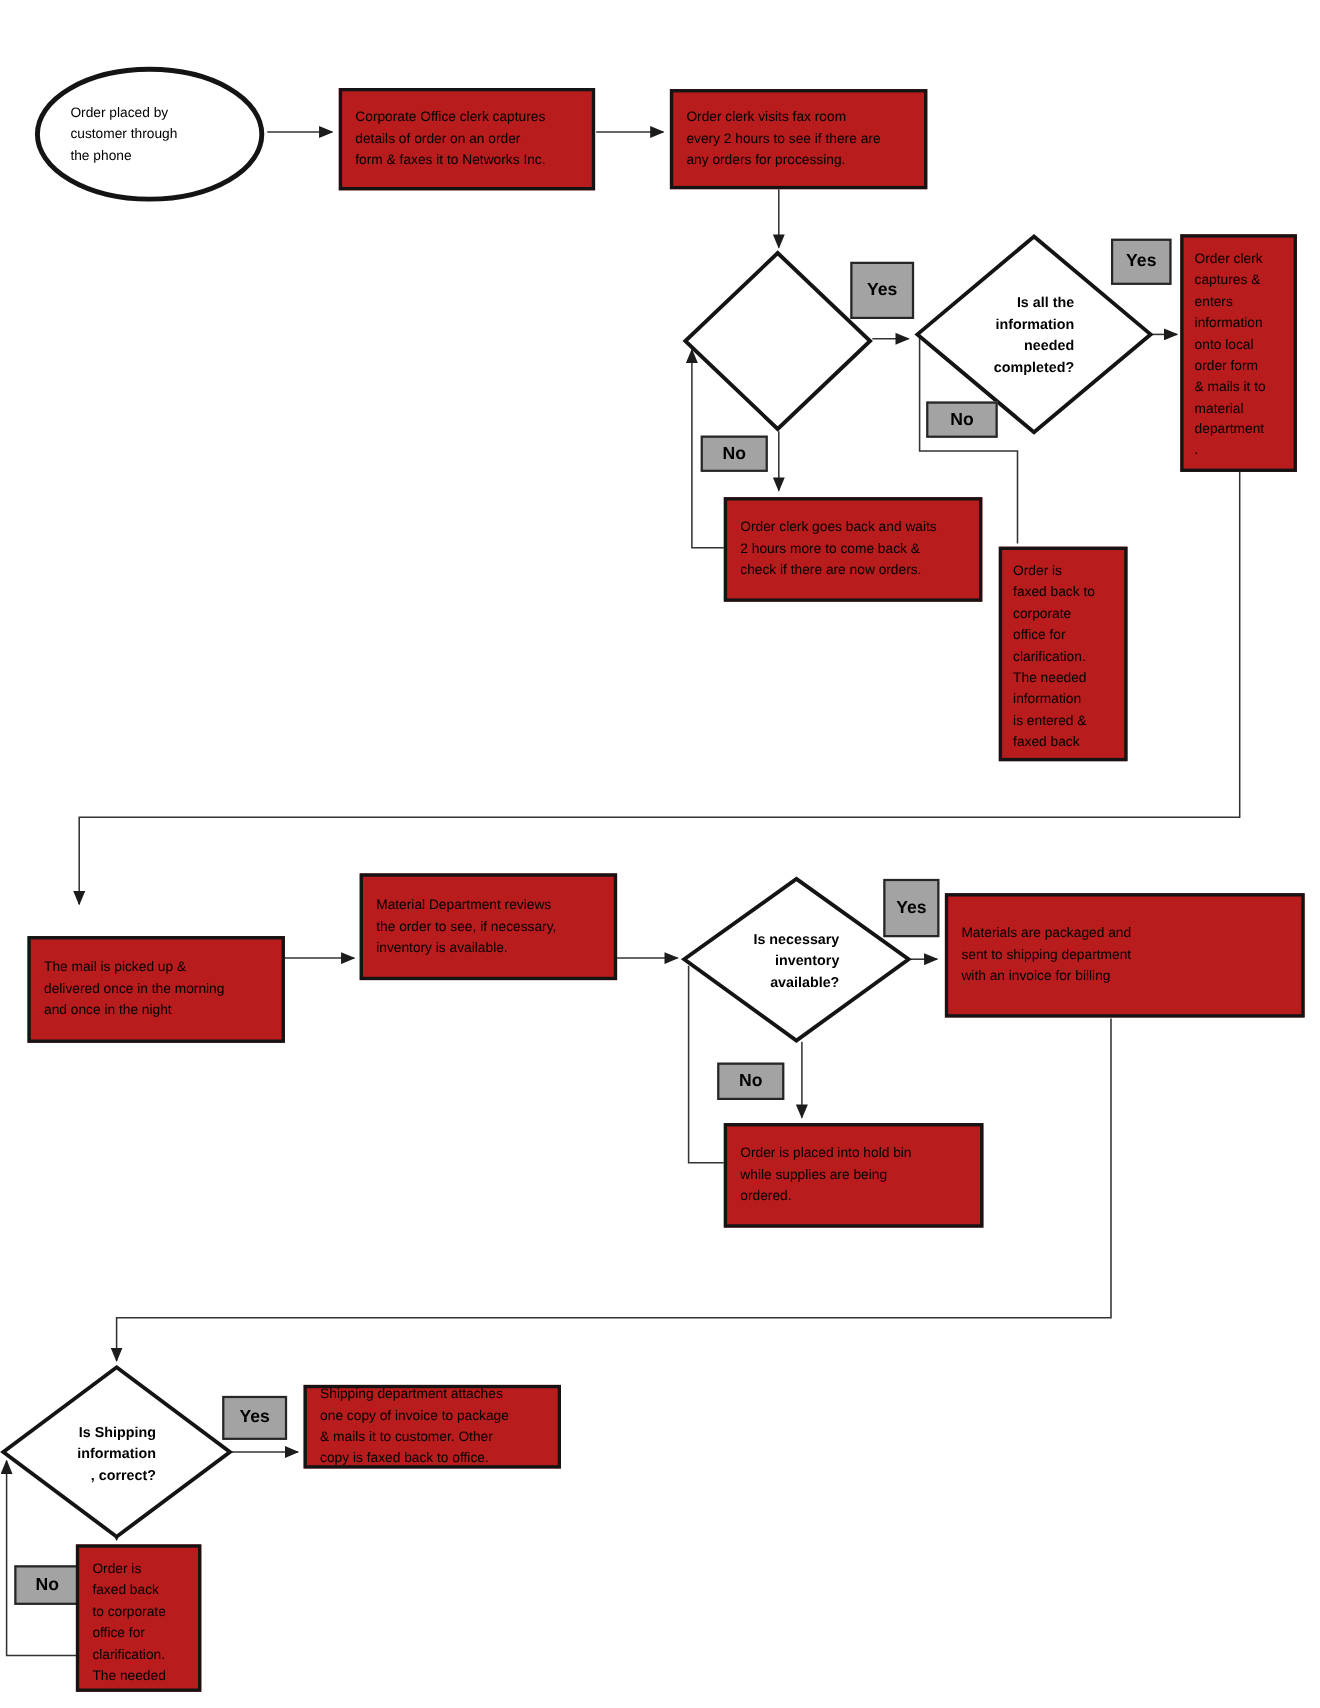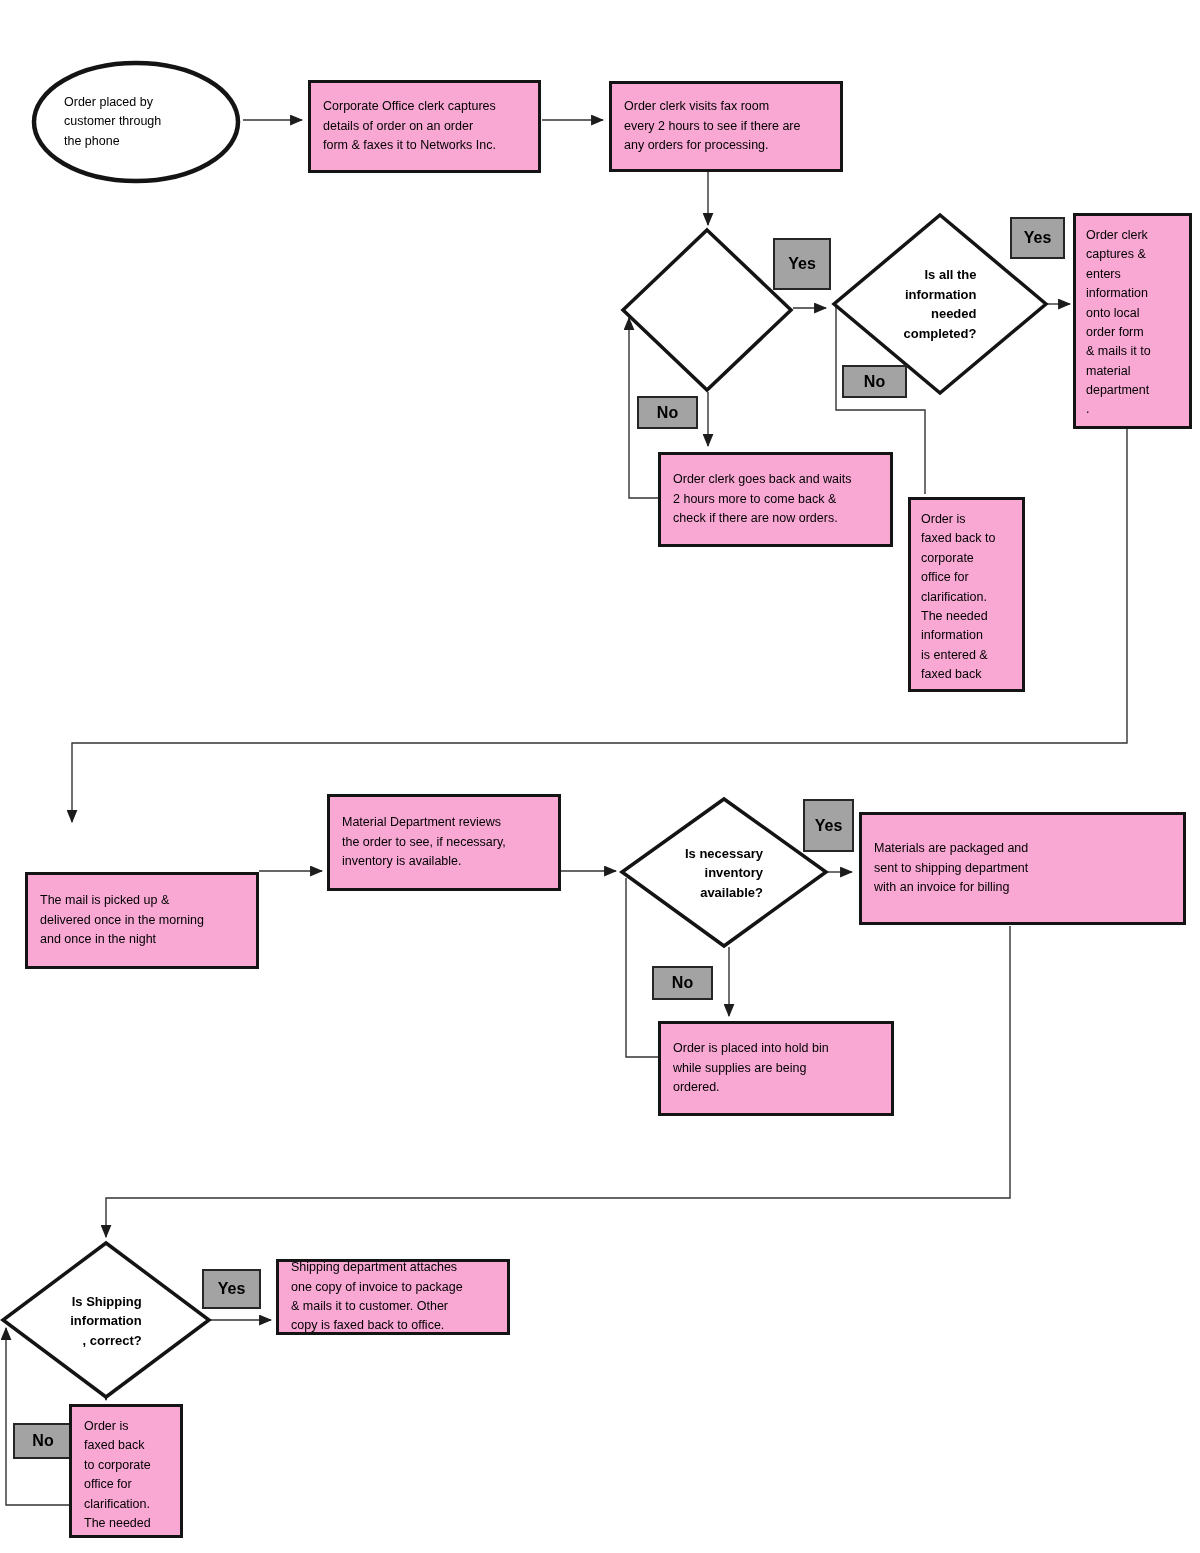--- a/index.html
+++ b/index.html
@@ -2,21 +2,21 @@
 <html><head>
 <meta charset="utf-8">
 <style>
   html,body{margin:0;padding:0;background:#fff;}
   .canvas{
     position:relative;width:1200px;height:1553px;background:#fff;overflow:hidden;
     font-family:"Liberation Sans", sans-serif;color:#000;
   }
   .wires{position:absolute;left:0;top:0;width:1200px;height:1553px;}
   .box{
-    position:absolute;box-sizing:border-box;background:#f9a8d4;
+    position:absolute;box-sizing:border-box;background:#b91c1c;
     border:3px solid #141414;display:flex;align-items:center;
     padding:6px 12px;white-space:pre-line;
     font-size:12.5px;line-height:1.55;
   }
   .box.tall{align-items:flex-start;padding-top:10px;}
   .lbl{
     position:absolute;box-sizing:border-box;background:#a3a3a3;
     border:2px solid #262626;display:flex;align-items:center;justify-content:center;
     font-weight:bold;font-size:16px;
   }
@@ -77,21 +77,21 @@
   <div class="lbl" style="left:842px;top:365px;width:65px;height:33px">No</div>
   <div class="lbl" style="left:652px;top:966px;width:61px;height:34px">No</div>
   <div class="lbl" style="left:13px;top:1423px;width:60px;height:36px">No</div>
 
   <div class="box" style="left:308px;top:80px;width:233px;height:93px">Corporate Office clerk captures
 details of order on an order
 form &amp; faxes it to Networks Inc.</div>
   <div class="box" style="left:609px;top:81px;width:234px;height:91px">Order clerk visits fax room
 every 2 hours to see if there are
 any orders for processing.</div>
-  <div class="box tall" style="left:1073px;top:213px;width:119px;height:216px;padding-left:10px;padding-right:24px">Order clerk
+  <div class="box tall" style="left:1073px;top:213px;width:106px;height:216px;padding-left:10px;padding-right:24px">Order clerk
 captures &amp;
 enters
 information
 onto local
 order form
 &amp; mails it to
 material
 department
 .</div>
   <div class="box" style="left:658px;top:452px;width:235px;height:95px">Order clerk goes back and waits
@@ -99,21 +99,21 @@
 check if there are now orders.</div>
   <div class="box tall" style="left:908px;top:497px;width:117px;height:195px;padding-left:10px;padding-right:6px">Order is
 faxed back to
 corporate
 office for
 clarification.
 The needed
 information
 is entered &amp;
 faxed back</div>
-  <div class="box" style="left:25px;top:872px;width:234px;height:97px">The mail is picked up &amp;
+  <div class="box" style="left:25px;top:851px;width:234px;height:97px">The mail is picked up &amp;
 delivered once in the morning
 and once in the night</div>
   <div class="box" style="left:327px;top:794px;width:234px;height:97px">Material Department reviews
 the order to see, if necessary,
 inventory is available.</div>
   <div class="box" style="left:859px;top:812px;width:327px;height:113px">Materials are packaged and
 sent to shipping department
 with an invoice for billing</div>
   <div class="box" style="left:658px;top:1021px;width:236px;height:95px">Order is placed into hold bin
 while supplies are being

